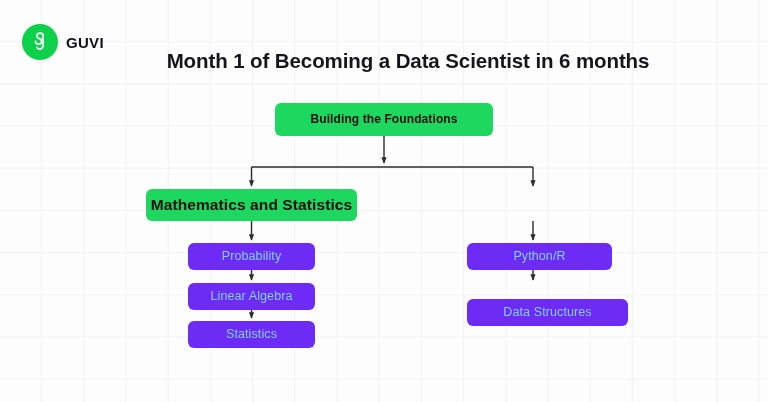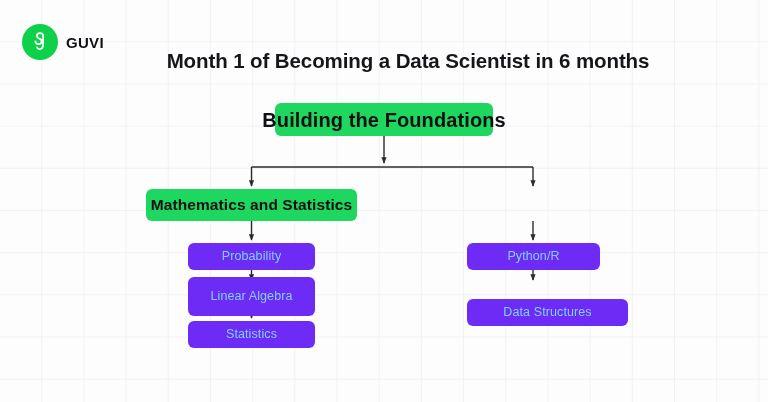--- a/index.html
+++ b/index.html
@@ -77,38 +77,38 @@
     white-space: nowrap;
   }
   .node.green {
     background: #1ed75e;
     color: #101014;
     font-size: 15.5px;
     font-weight: 600;
     letter-spacing: 0.1px;
   }
   .node.green.root {
-    font-size: 20px;
+    font-size: 12px;
   }
   .node.purple {
     background: #6d2bf5;
     color: #7dd3fc;
     font-size: 12.5px;
     font-weight: 400;
     letter-spacing: 0.1px;
   }
 
   
   #node-root          { left: 275px; top: 103px; width: 218px; height: 33px; }
   #node-math          { left: 146px; top: 189px; width: 211px; height: 32px; }
   #node-prog          { left: 448px; top: 189px; width: 171px; height: 32px; }
   #node-probability   { left: 188px; top: 243px; width: 127px; height: 27px; }
-  #node-linear-algebra{ left: 188px; top: 277px; width: 127px; height: 39px; }
+  #node-linear-algebra{ left: 188px; top: 283px; width: 127px; height: 27px; }
   #node-statistics    { left: 188px; top: 321px; width: 127px; height: 27px; }
-  #node-python        { left: 467px; top: 243px; width: 133px; height: 27px; }
+  #node-python        { left: 467px; top: 243px; width: 145px; height: 27px; }
   #node-data-struct   { left: 467px; top: 299px; width: 161px; height: 27px; }
   #node-libraries     { left: 467px; top: 321px; width: 133px; height: 27px; }
 
   
   #connectors {
     position: absolute;
     left: 0;
     top: 0;
     width: 768px;
     height: 402px;

